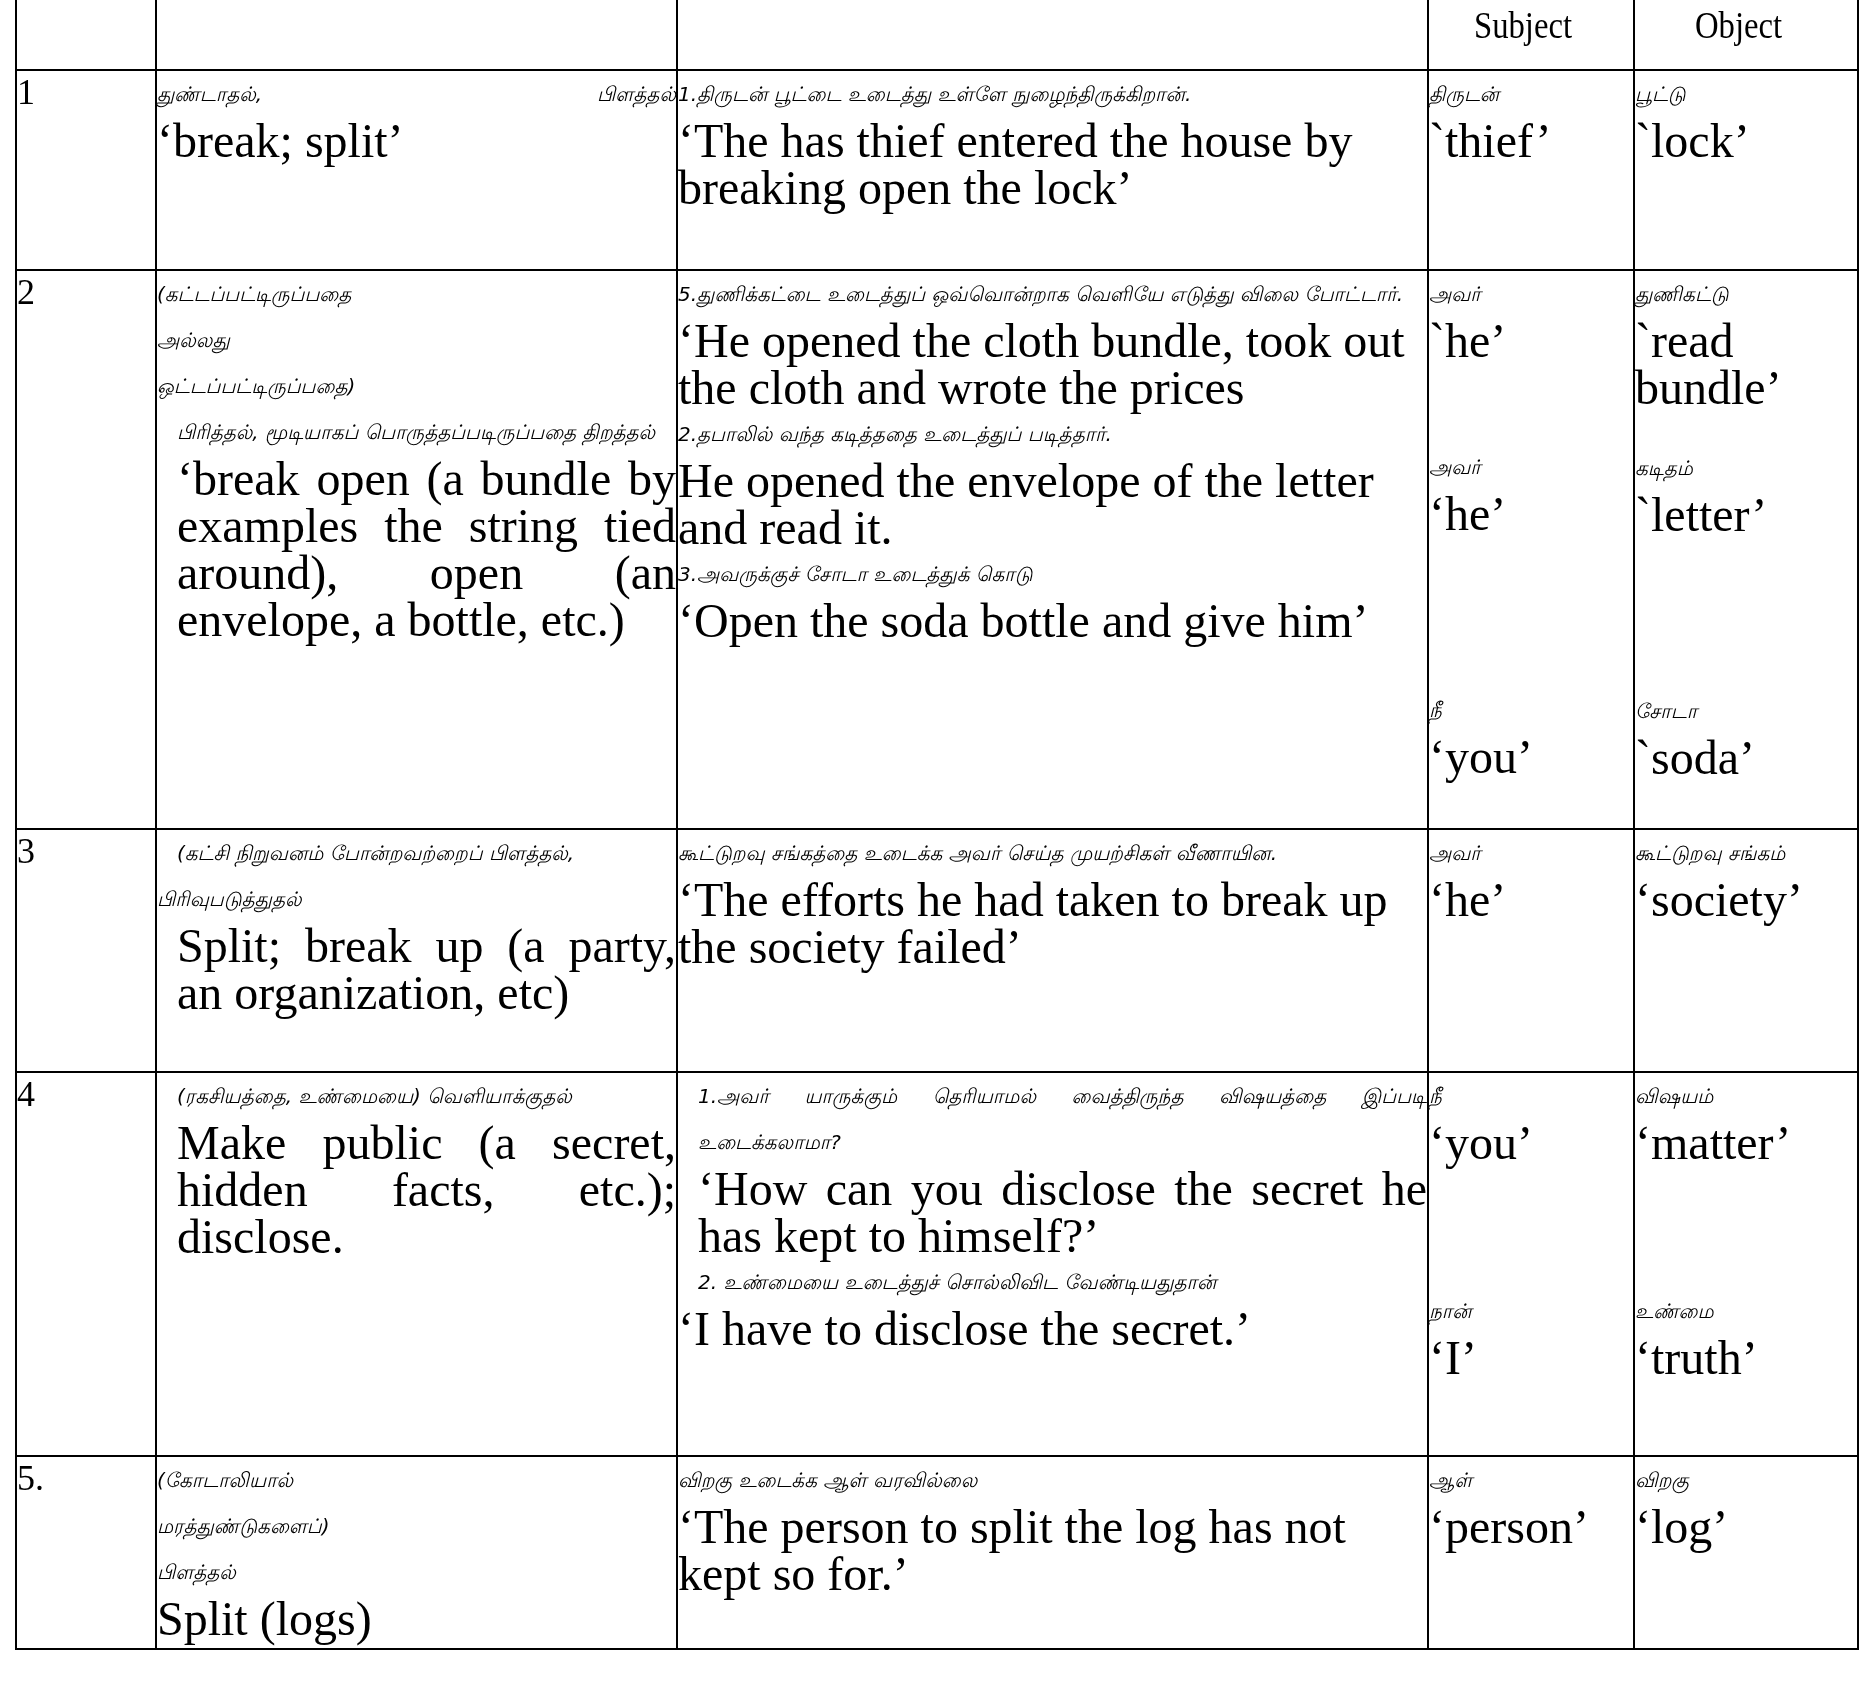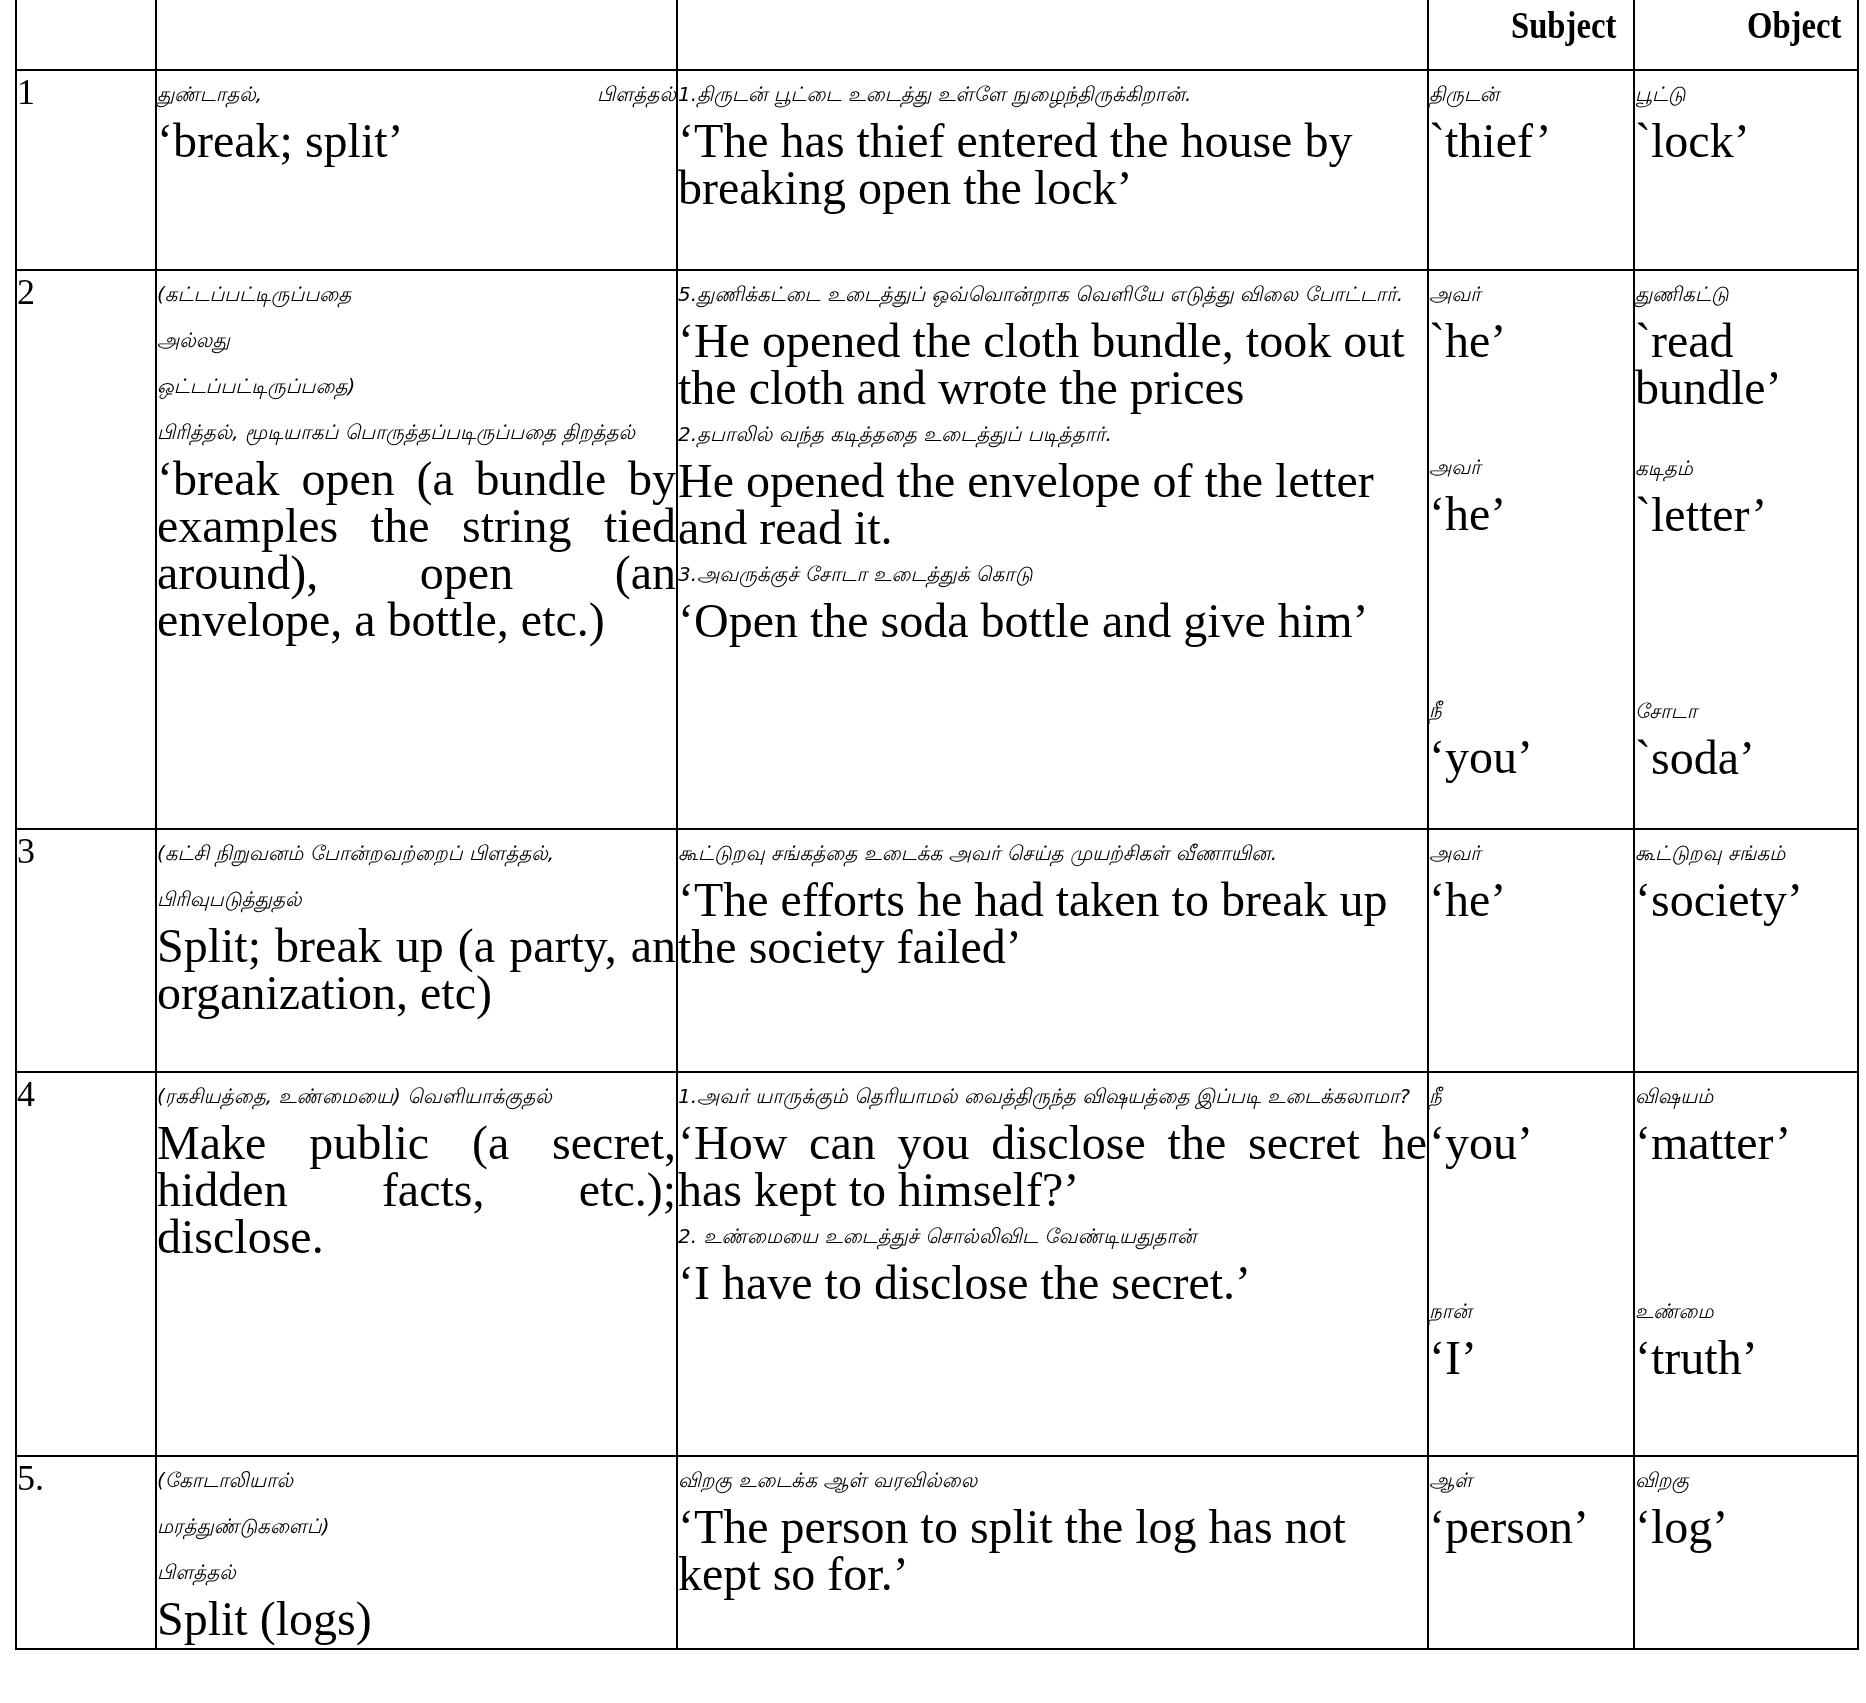--- a/index.html
+++ b/index.html
@@ -40,23 +40,23 @@
       font-size: 38px;
       line-height: 44px;
       text-align: center;
       vertical-align: middle;
       transform: scaleX(0.86);
       letter-spacing: -0.5px;
       height: 46px;
     }
     th.hdr.left { text-align: left; padding-left: 8px; transform-origin: left center; }
     th.subhdr {
-      font-weight: bold;
+      font-weight: normal;
       font-size: 38px;
-      text-align: right;
+      text-align: center;
       vertical-align: top;
       padding: 2px 0 0 20px;
       height: 66px;
       line-height: 50px;
     }
     th.subhdr span { display: inline-block; transform: scaleX(0.86); transform-origin: left center; }
 
     td.sno {
       font-size: 36px;
       line-height: 42px;
@@ -73,21 +73,21 @@
       line-height: 47px;
       display: block;
     }
     .ta {
       font-family: "DejaVu Sans", sans-serif;
       font-style: italic;
       font-size: 20px;
       line-height: 46px;
       display: block;
     }
-    .justify { text-align: justify; text-align-last: left; }
+    .justify { text-align: justify; text-align-last: left; padding-left: 20px; }
     .justify-full { text-align: justify; text-align-last: justify; }
     .gap-sm { height: 34px; }
     .gap-md { height: 80px; }
     .gap-lg { height: 122px; }
     .gap-xl { height: 150px; }
 
     tr.r-hdr { height: 47px; }
     tr.r-sub { height: 71px; }
     tr.r1 { height: 200px; }
     tr.r2 { height: 559px; }

